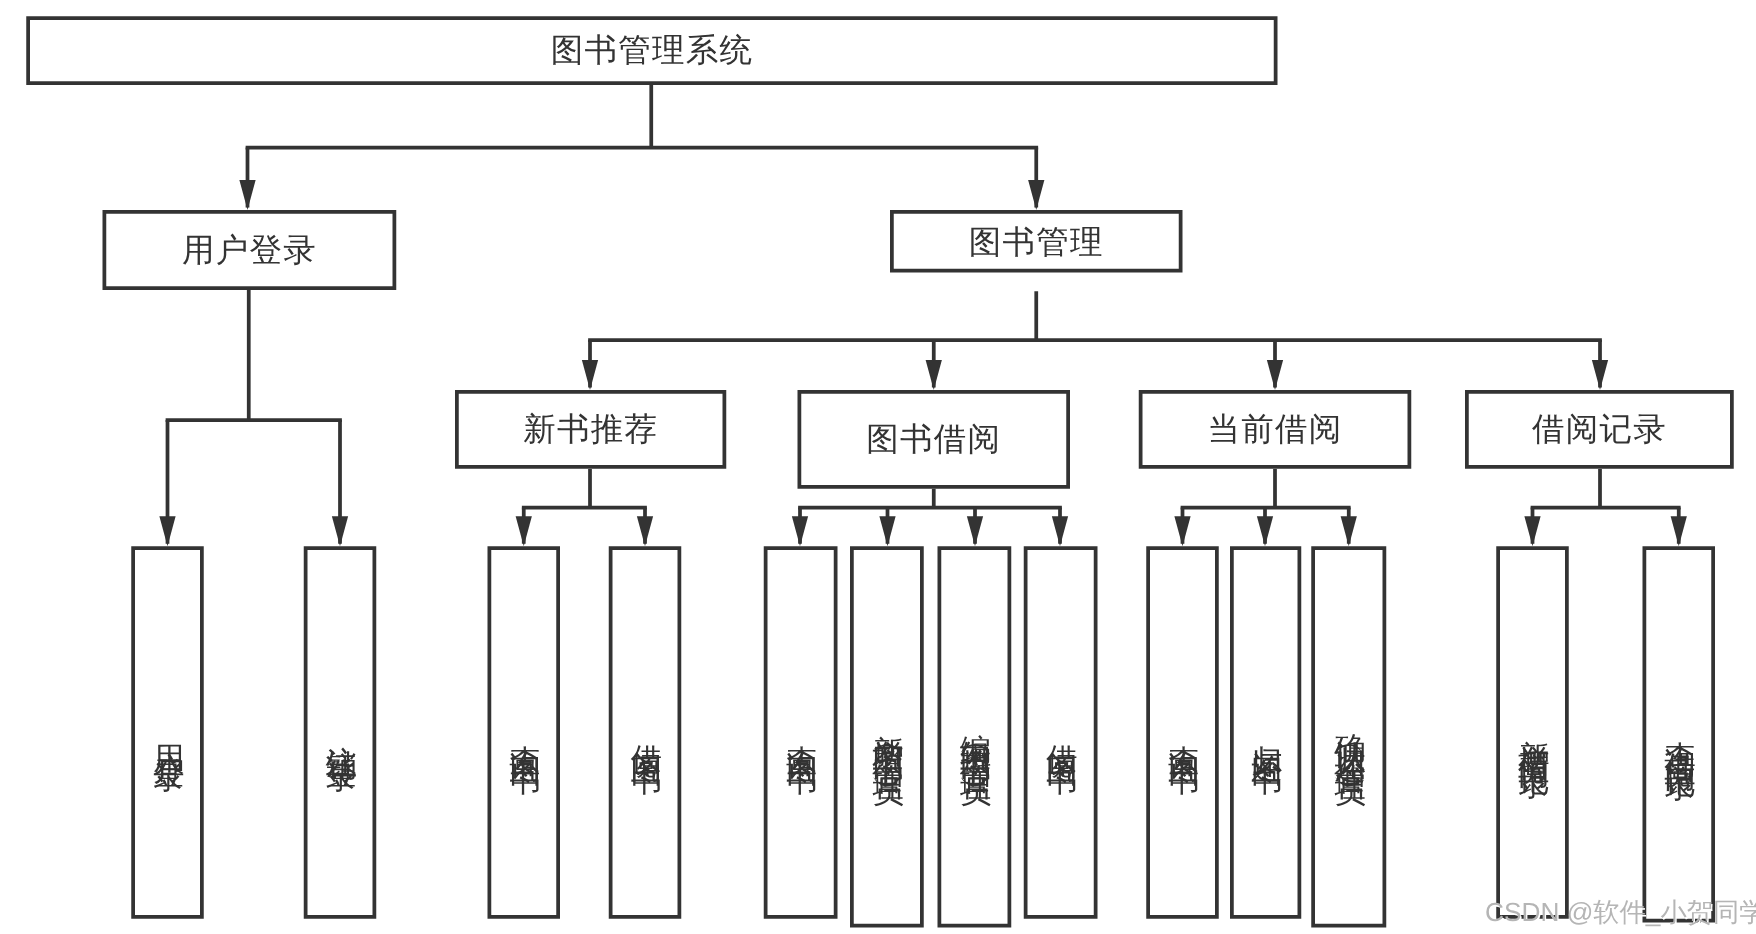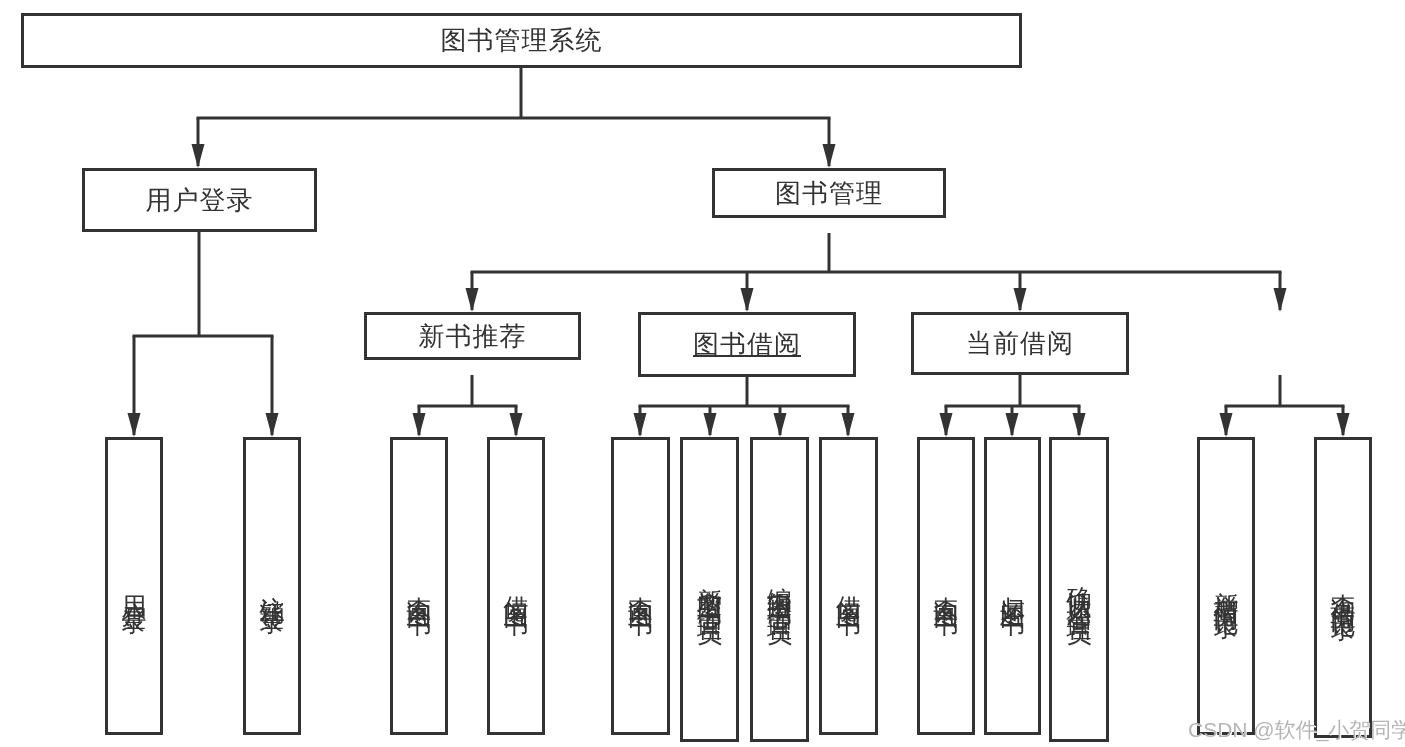--- a/index.html
+++ b/index.html
@@ -137,29 +137,32 @@
     <span>图书管理系统</span>
   </div>
 
   <div class="node" style="left:82px; top:168px; width:235px; height:64px;">
     <span>用户登录</span>
   </div>
   <div class="node" style="left:712px; top:168px; width:234px; height:50px;">
     <span>图书管理</span>
   </div>
 
-  <div class="node" style="left:364px; top:312px; width:217px; height:48px;">
+  <div class="node" style="left:364px; top:312px; width:217px; height:63px;">
     <span>新书推荐</span>
   </div>
-  <div class="node" style="left:638px; top:312px; width:218px; height:65px;text-decoration:underline;">
+  <div class="node" style="left:638px; top:312px; width:218px; height:79px;">
     <span>图书借阅</span>
   </div>
   <div class="node" style="left:911px; top:312px; width:218px; height:63px;text-align:right;">
     <span>当前借阅</span>
   </div>
+  <div class="node" style="left:1172px; top:312px; width:215px; height:63px;">
+    <span>借阅记录</span>
+  </div>
 
   <div class="vnode" style="left:105px; top:437px; width:58px; height:298px;">
     <span class="vtext">用户登录</span>
   </div>
   <div class="vnode" style="left:243px; top:437px; width:58px; height:298px;">
     <span class="vtext">注销登录</span>
   </div>
 
   <div class="vnode" style="left:390px; top:437px; width:58px; height:298px;">
     <span class="vtext">查询图书</span>

